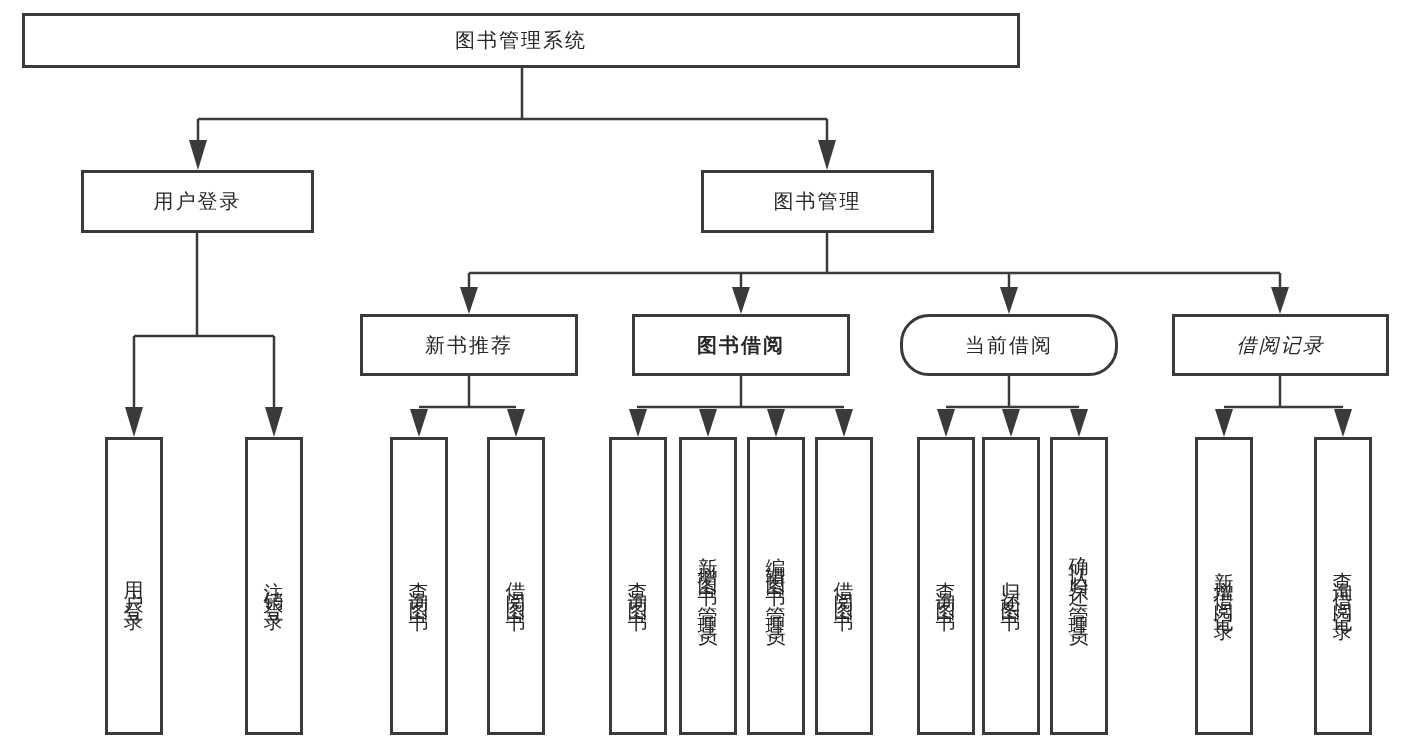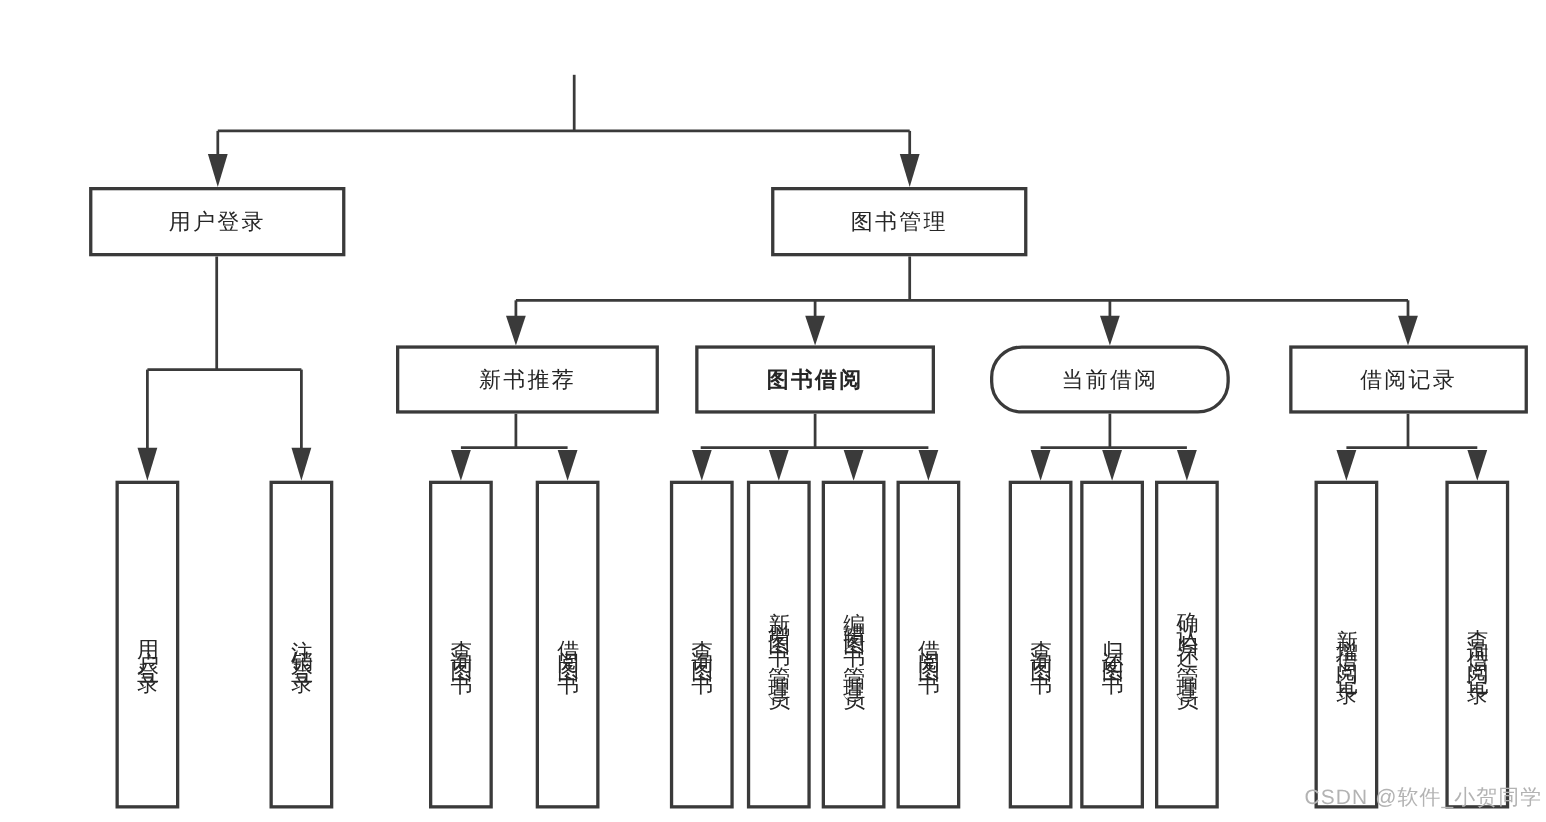--- a/index.html
+++ b/index.html
@@ -23,24 +23,24 @@
   }
   .v{
     writing-mode:vertical-rl;
     letter-spacing:10px;
     line-height:1;
   }
   
   .root {left:22px;  top:13px;  width:998px; height:55px;}
   .l2a  {left:81px;  top:170px; width:233px; height:63px;}
   .l2b  {left:701px; top:170px; width:233px; height:63px;}
-  .l3a  {left:360px; top:314px; width:239px; height:62px;}
+  .l3a  {left:360px; top:314px; width:218px; height:62px;}
   .l3b  {left:632px; top:314px; width:218px; height:62px;font-weight:bold;}
   .l3c  {left:900px; top:314px; width:218px; height:62px;border-radius:29px;}
-  .l3d  {left:1172px;top:314px; width:217px; height:62px;}
+  .l3d  {left:1172px;top:314px; width:217px; height:62px;font-style:italic;}
   .leaf {top:437px;  width:58px; height:298px;}
   .g1a{left:105px;} .g1b{left:245px;}
   .g2a{left:390px;} .g2b{left:487px;}
   .g3a{left:609px;} .g3b{left:679px;} .g3c{left:747px;} .g3d{left:815px;}
   .g4a{left:917px;} .g4b{left:982px;} .g4c{left:1050px;}
   .g5a{left:1195px;} .g5b{left:1314px;}
   .watermark{
     position:absolute;
     left:1186px;top:712px;
     font-size:19px;
@@ -107,20 +107,21 @@
 
       <polygon points="937,409 955,409 946,437"></polygon>
       <polygon points="1002,409 1020,409 1011,437"></polygon>
       <polygon points="1070,409 1088,409 1079,437"></polygon>
 
       <polygon points="1215,409 1233,409 1224,437"></polygon>
       <polygon points="1334,409 1352,409 1343,437"></polygon>
     </g>
   </svg>
 
+  <div class="node root">图书管理系统</div>
 
   <div class="node l2a">用户登录</div>
   <div class="node l2b">图书管理</div>
 
   <div class="node l3a">新书推荐</div>
   <div class="node l3b">图书借阅</div>
   <div class="node l3c">当前借阅</div>
   <div class="node l3d">借阅记录</div>
 
   <div class="node v leaf g1a">用户登录</div>
@@ -134,15 +135,14 @@
   <div class="node v leaf g3c">编辑图书（管理员）</div>
   <div class="node v leaf g3d">借阅图书</div>
 
   <div class="node v leaf g4a">查询图书</div>
   <div class="node v leaf g4b">归还图书</div>
   <div class="node v leaf g4c">确认归还（管理员）</div>
 
   <div class="node v leaf g5a">新增借阅记录</div>
   <div class="node v leaf g5b">查询借阅记录</div>
 
-  <div class="watermark">CSDN @软件_小贺同学</div>
 
 </div>
 
 </body></html>

